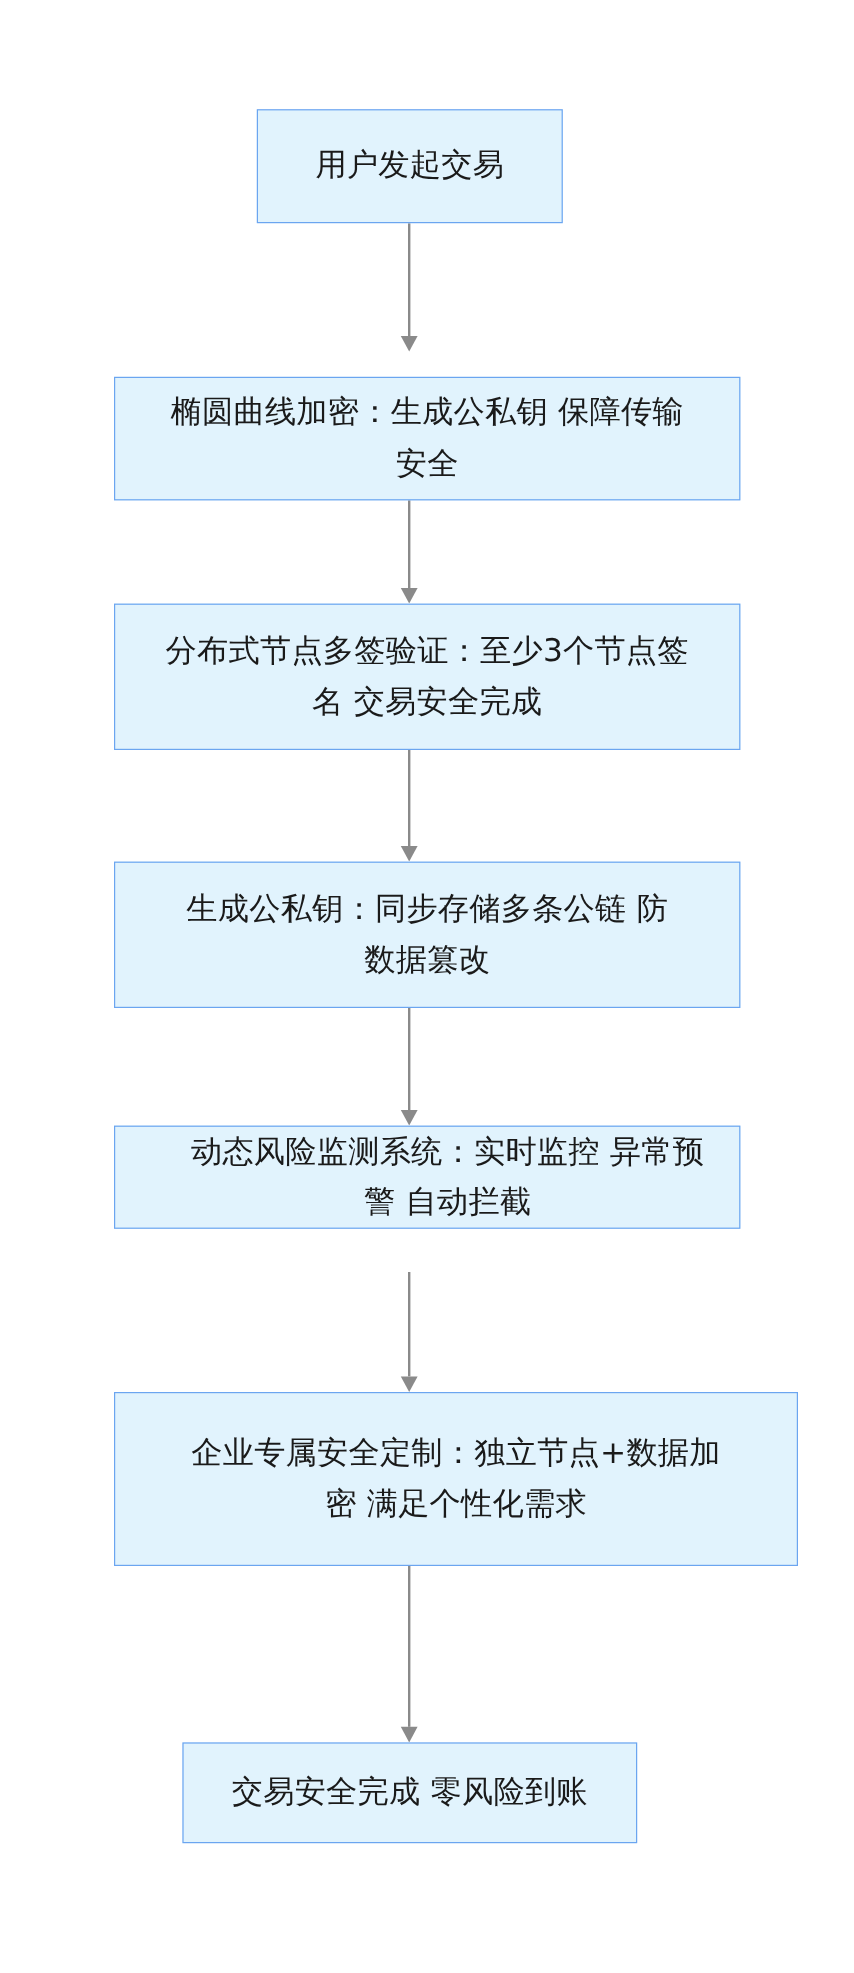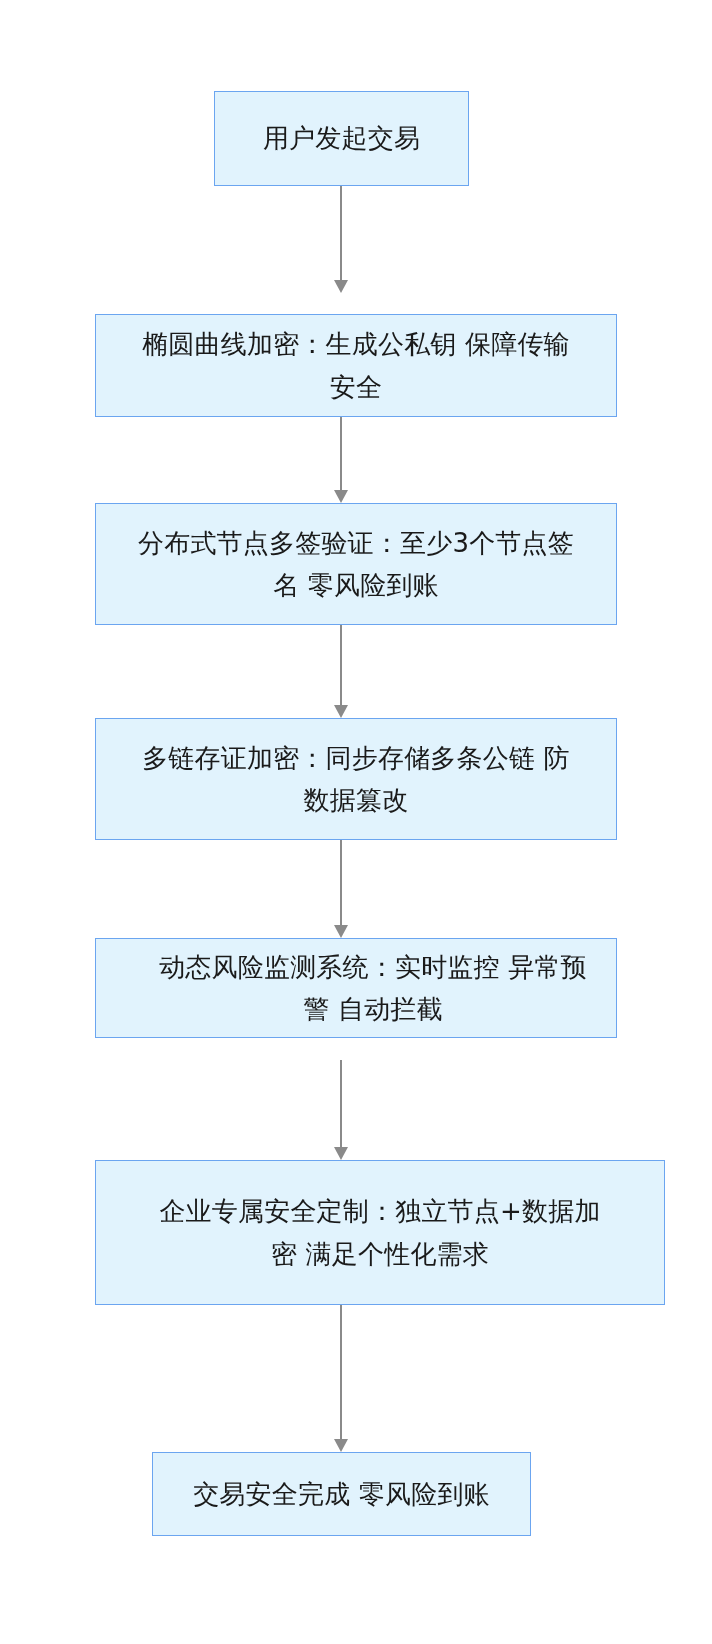--- a/index.html
+++ b/index.html
@@ -55,21 +55,21 @@
     border-left: 7.5px solid transparent;
     border-right: 7.5px solid transparent;
     border-top: 13px solid #8a8a8a;
   }
 
   
   #node-start      { left: 214px; top: 91px;   width: 255px; height: 95px; }
   #node-ecc        { left: 95px;  top: 293px;  width: 522px; height: 103px; margin-top: 21px; }
   #node-multisig   { left: 95px;  top: 503px;  width: 522px; height: 122px; }
   #node-multichain { left: 95px;  top: 718px;  width: 522px; height: 122px; }
-  #node-risk       { left: 95px;  top: 938px;  width: 522px; height: 100px; padding-left: 48px; }
+  #node-risk       { left: 95px;  top: 938px;  width: 522px; height: 86px; padding-left: 48px; }
   #node-enterprise { left: 95px;  top: 1160px; width: 570px; height: 145px; }
   #node-done       { left: 152px; top: 1452px; width: 379px; height: 84px; }
 
   
   #edge-1 { left: 340px; top: 186px;  height: 107px; }
   #edge-2 { left: 340px; top: 396px;  height: 107px; }
   #edge-3 { left: 340px; top: 625px;  height: 93px;  }
   #edge-4 { left: 340px; top: 840px;  height: 98px;  }
   #edge-5 { left: 340px; top: 1060px; height: 100px; }
   #edge-6 { left: 340px; top: 1305px; height: 147px; }
@@ -108,25 +108,25 @@
     <span class="node-label">用户发起交易</span>
   </div>
 
   <div class="node" id="node-ecc">
     <span class="node-label">椭圆曲线加密：生成公私钥 保障传输
 安全</span>
   </div>
 
   <div class="node" id="node-multisig">
     <span class="node-label">分布式节点多签验证：至少3个节点签
-名 零风险到账</span>
+名 交易安全完成</span>
   </div>
 
   <div class="node" id="node-multichain">
-    <span class="node-label">多链存证加密：同步存储多条公链 防
+    <span class="node-label">生成公私钥：同步存储多条公链 防
 数据篡改</span>
   </div>
 
   <div class="node" id="node-risk">
     <span class="node-label">动态风险监测系统：实时监控 异常预
 警 自动拦截</span>
   </div>
 
   <div class="node" id="node-enterprise">
     <span class="node-label">企业专属安全定制：独立节点+数据加

